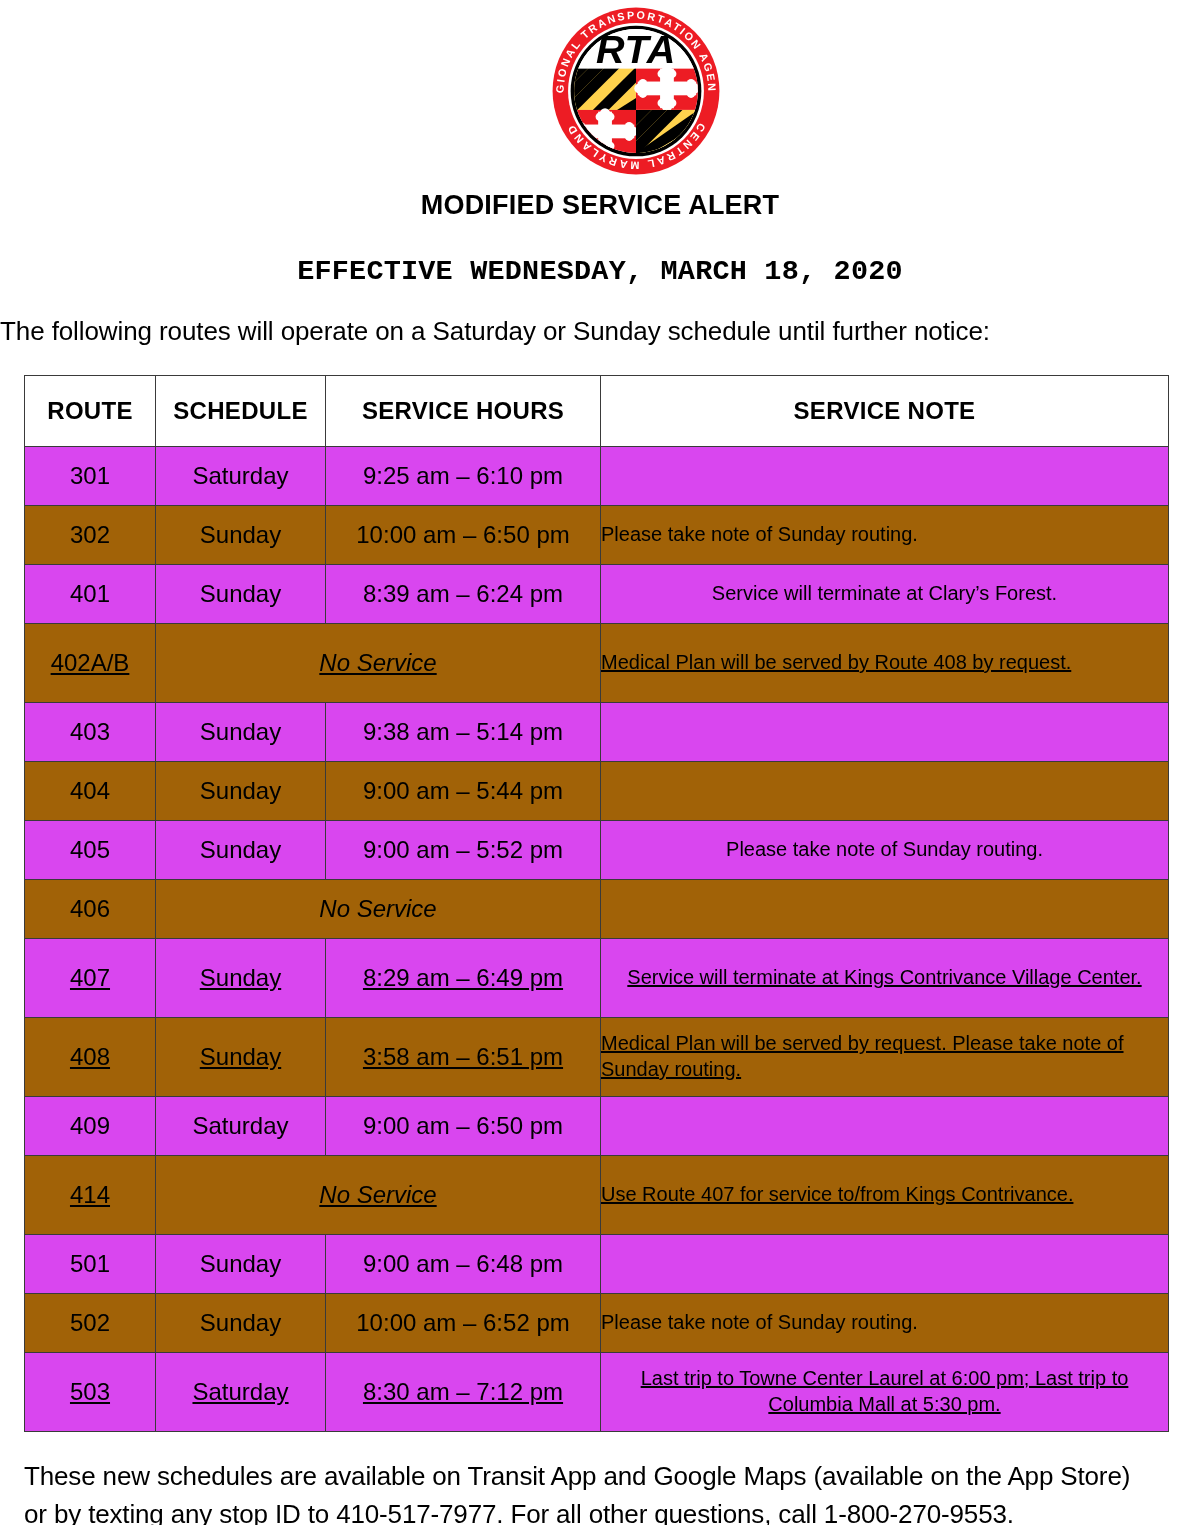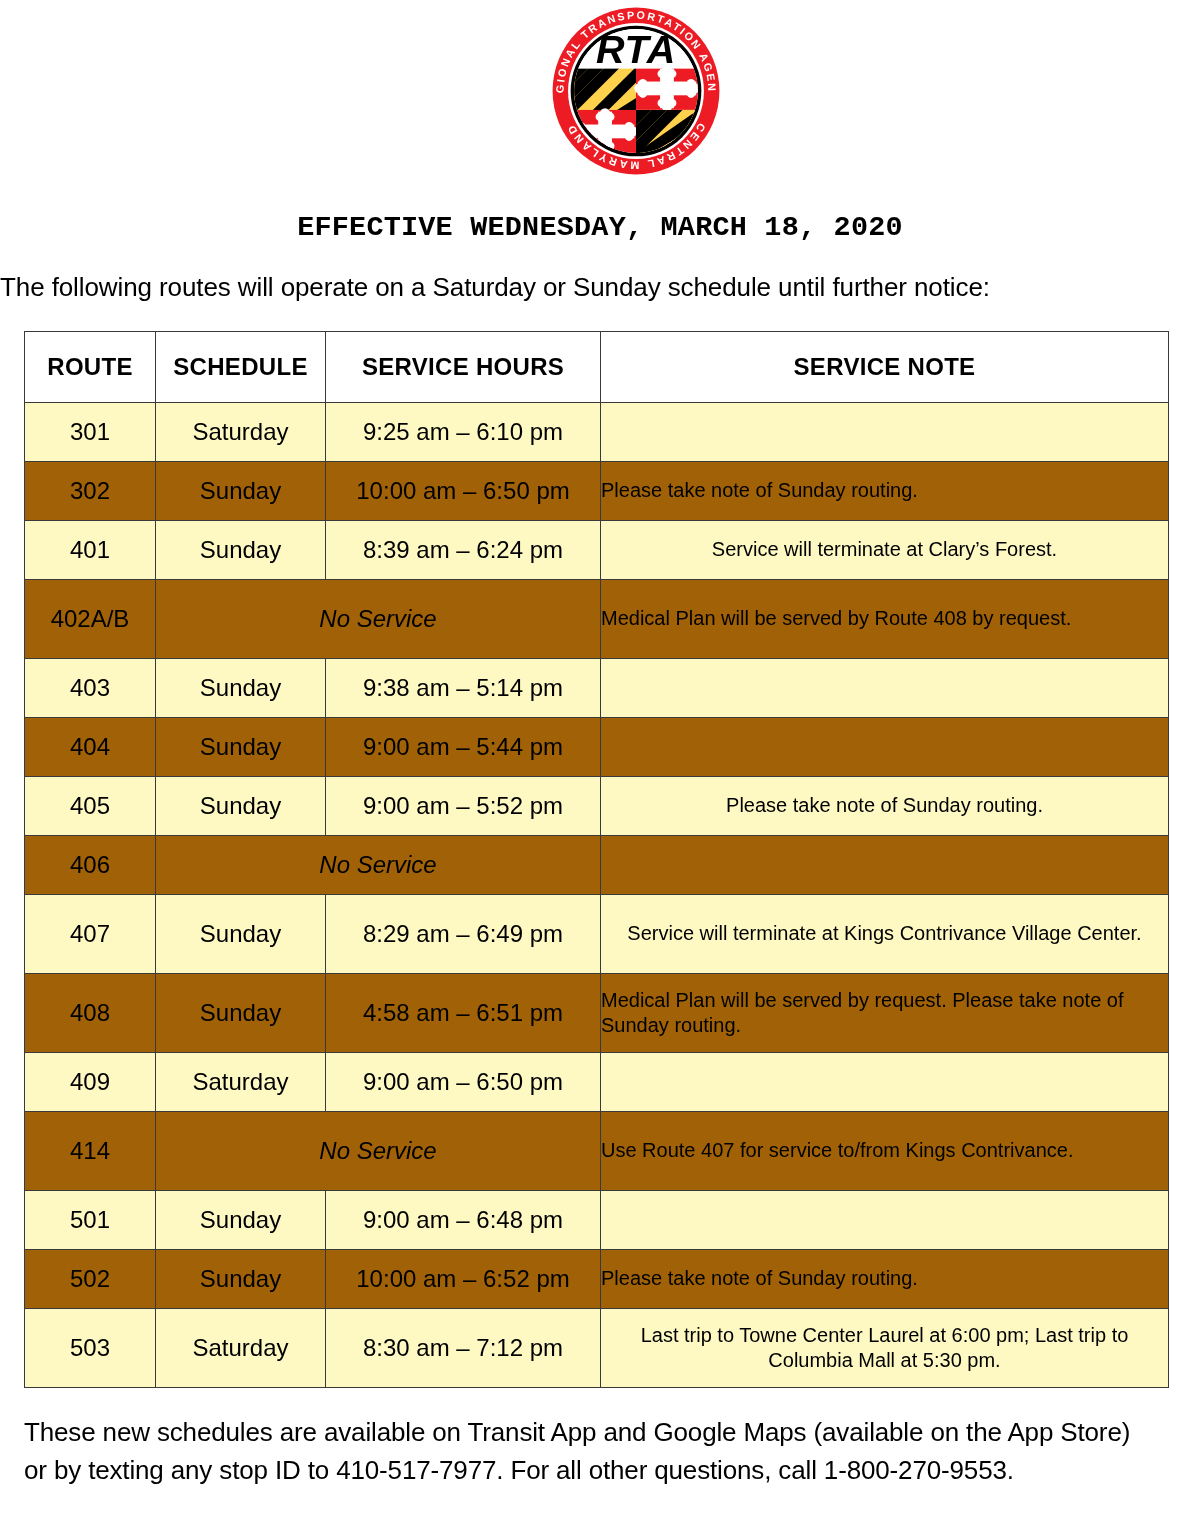--- a/index.html
+++ b/index.html
@@ -104,23 +104,23 @@
     font-size: 20px;
     padding: 6px 10px 6px 10px;
     line-height: 1.28;
   }
   td.nosvc {
     text-align: center;
     font-style: italic;
     font-size: 24px;
   }
   tr.shaded > td { background: #a16207; }
-  tr.plain  > td { background: #fef9c3; text-align: center; }
-
-  tr.r-tall > td { height: 78px; }
+  tr.plain  > td { background: #d946ef; text-align: center; }
+
+  tr.r-tall > td { height: 78px; text-decoration: underline; }
   tr.r-norm > td { height: 58px; }
 
   
   .footer {
     font-size: 26px;
     padding: 26px 20px 0 24px;
     line-height: 1.45;
     letter-spacing: -0.15px;
   }
   .footer .fline { display: block; white-space: nowrap; }
@@ -222,20 +222,21 @@
         <text font-family="'Liberation Sans', sans-serif" font-size="12.5" font-weight="bold" fill="#ffffff" letter-spacing="2.4">
           <textPath href="#ringTop" startOffset="50%" text-anchor="middle">REGIONAL TRANSPORTATION AGENCY</textPath>
         </text>
         <text font-family="'Liberation Sans', sans-serif" font-size="12.5" font-weight="bold" fill="#ffffff" letter-spacing="3">
           <textPath href="#ringBot" startOffset="50%" text-anchor="middle">CENTRAL MARYLAND</textPath>
         </text>
       </svg>
     </div>
   </div>
 
+  <div class="title-1">MODIFIED SERVICE ALERT</div>
   <div class="title-2">EFFECTIVE WEDNESDAY, MARCH 18, 2020</div>
   <div class="intro">The following routes will operate on a Saturday or Sunday schedule until further notice:</div>
 
   <div class="table-wrap">
     <table class="alert">
       <colgroup>
         <col class="c-route">
           <col class="c-schedule">
           <col class="c-hours">
           <col class="c-note">
@@ -297,21 +298,21 @@
           </tr>
           <tr class="plain r-tall">
             <td class="route">407</td>
             <td class="schedule">Sunday</td>
             <td class="hours">8:29 am – 6:49 pm</td>
             <td class="note">Service will terminate at Kings Contrivance Village Center.</td>
           </tr>
           <tr class="shaded r-tall">
             <td class="route">408</td>
             <td class="schedule">Sunday</td>
-            <td class="hours">4:58 am – 6:51 pm</td>
+            <td class="hours">3:58 am – 6:51 pm</td>
             <td class="note">Medical Plan will be served by request. Please take note of Sunday routing.</td>
           </tr>
           <tr class="plain r-norm">
             <td class="route">409</td>
             <td class="schedule">Saturday</td>
             <td class="hours">9:00 am – 6:50 pm</td>
             <td class="note"></td>
           </tr>
           <tr class="shaded r-tall">
             <td class="route">414</td>

